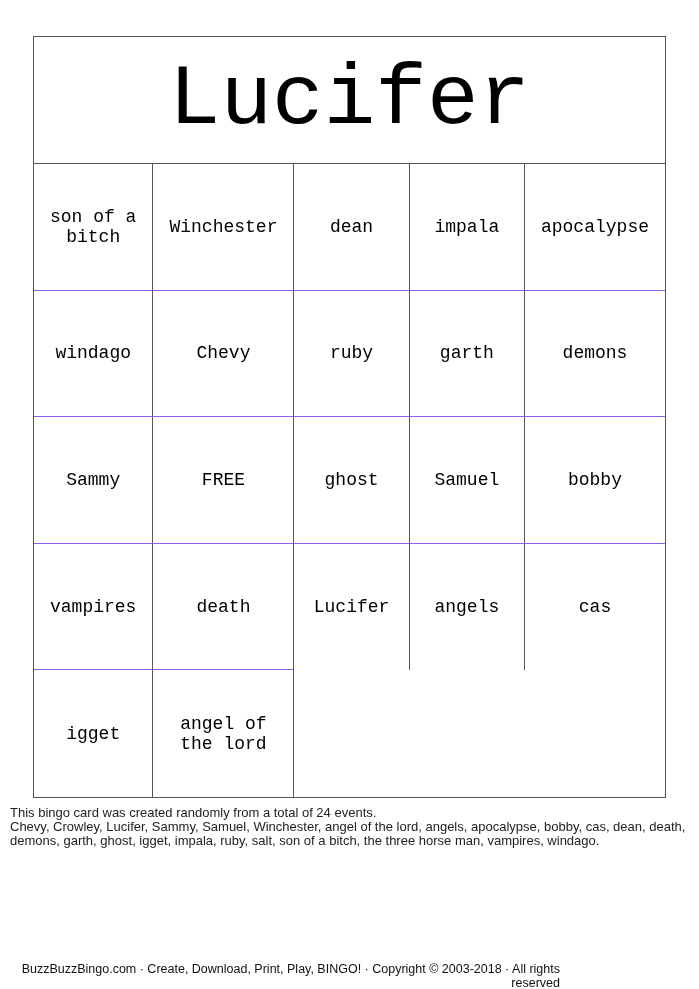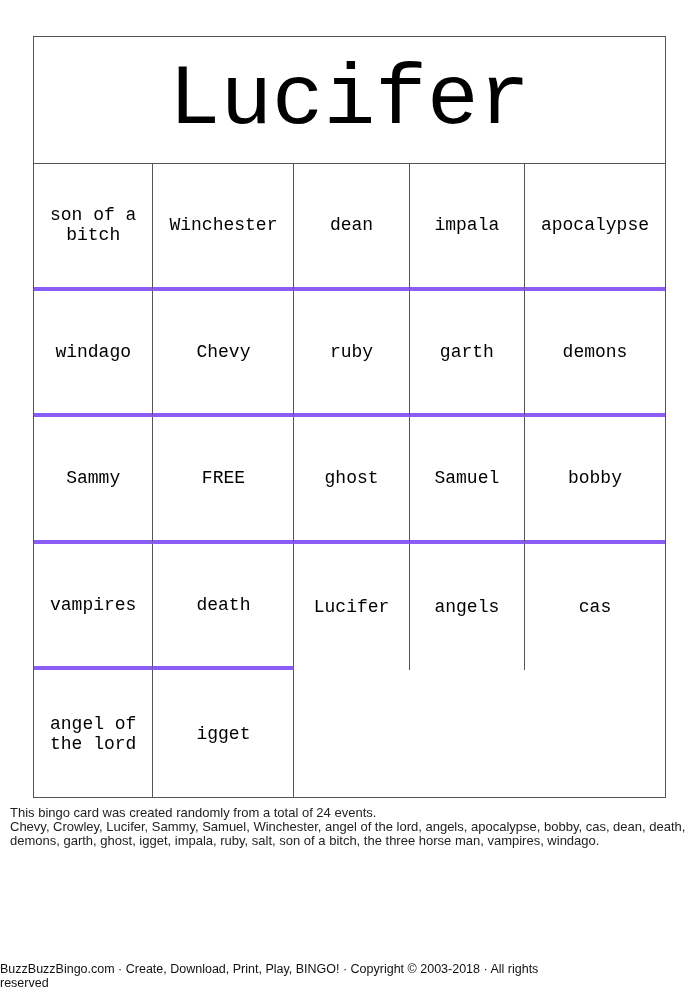--- a/index.html
+++ b/index.html
@@ -1,24 +1,24 @@
 <!DOCTYPE html>
 <html><head>
 <meta charset="utf-8">
 <style>
   html, body { margin: 0; padding: 0; background: #ffffff; }
   body { width: 699px; height: 989px; position: relative; font-family: "Liberation Sans", sans-serif; color: #000; overflow: hidden; }
   .card { position: absolute; left: 33px; top: 36px; width: 633px; border: 1px solid #555; box-sizing: border-box; font-family: Liberation Mono, monospace; }
   .title { height: 127px; display: flex; align-items: center; justify-content: center; font-size: 86px; border-bottom: 1px solid #555; box-sizing: border-box; letter-spacing: 0px; }
   .grid { display: grid; grid-template-columns: repeat(5, 1fr); grid-auto-rows: 126.6px; }
-  .cell { display: flex; align-items: center; justify-content: center; text-align: center; font-size: 18px; line-height: 20px; border-right: 1px solid #555; border-bottom: 4px solid #8b5cf6; box-sizing: border-box; padding: 0 16px; }
+  .cell { display: flex; align-items: center; justify-content: center; text-align: center; font-size: 18px; line-height: 20px; border-right: 1px solid #555; border-bottom: 1px solid #8b5cf6; box-sizing: border-box; padding: 0 16px; }
   .cell:nth-child(5n) { border-right: none; }
   .cell:nth-last-child(-n+5) { border-bottom: none; }
   .info { position: absolute; left: 10px; top: 806px; width: 680px; font-size: 13px; line-height: 14px; color: #222; }
-  .footer { position: absolute; left: 0; top: 962px; width: 560px; text-align: left; font-size: 12.5px; color: #111; }
+  .footer { position: absolute; left: 0; top: 962px; width: 560px; text-align: right; font-size: 12.5px; color: #111; }
 </style>
 </head>
 <body>
 
 <div class="card">
   <div class="title">Lucifer</div>
   <div class="grid">
     <div class="cell">son of a bitch</div>
     <div class="cell">Winchester</div>
     <div class="cell">dean</div>
@@ -32,22 +32,22 @@
     <div class="cell">Sammy</div>
     <div class="cell">FREE</div>
     <div class="cell">ghost</div>
     <div class="cell">Samuel</div>
     <div class="cell">bobby</div>
     <div class="cell">vampires</div>
     <div class="cell">death</div>
     <div class="cell">Lucifer</div>
     <div class="cell">angels</div>
     <div class="cell">cas</div>
+    <div class="cell">igget</div>
     <div class="cell">angel of the lord</div>
-    <div class="cell">igget</div>
   </div>
 </div>
 
 <div class="info">
   <div>This bingo card was created randomly from a total of 24 events.</div>
   <div>Chevy, Crowley, Lucifer, Sammy, Samuel, Winchester, angel of the lord, angels, apocalypse, bobby, cas, dean, death, demons, garth, ghost, igget, impala, ruby, salt, son of a bitch, the three horse man, vampires, windago.</div>
 </div>
 
 <div class="footer">BuzzBuzzBingo.com · Create, Download, Print, Play, BINGO! · Copyright © 2003-2018 · All rights reserved</div>
 

